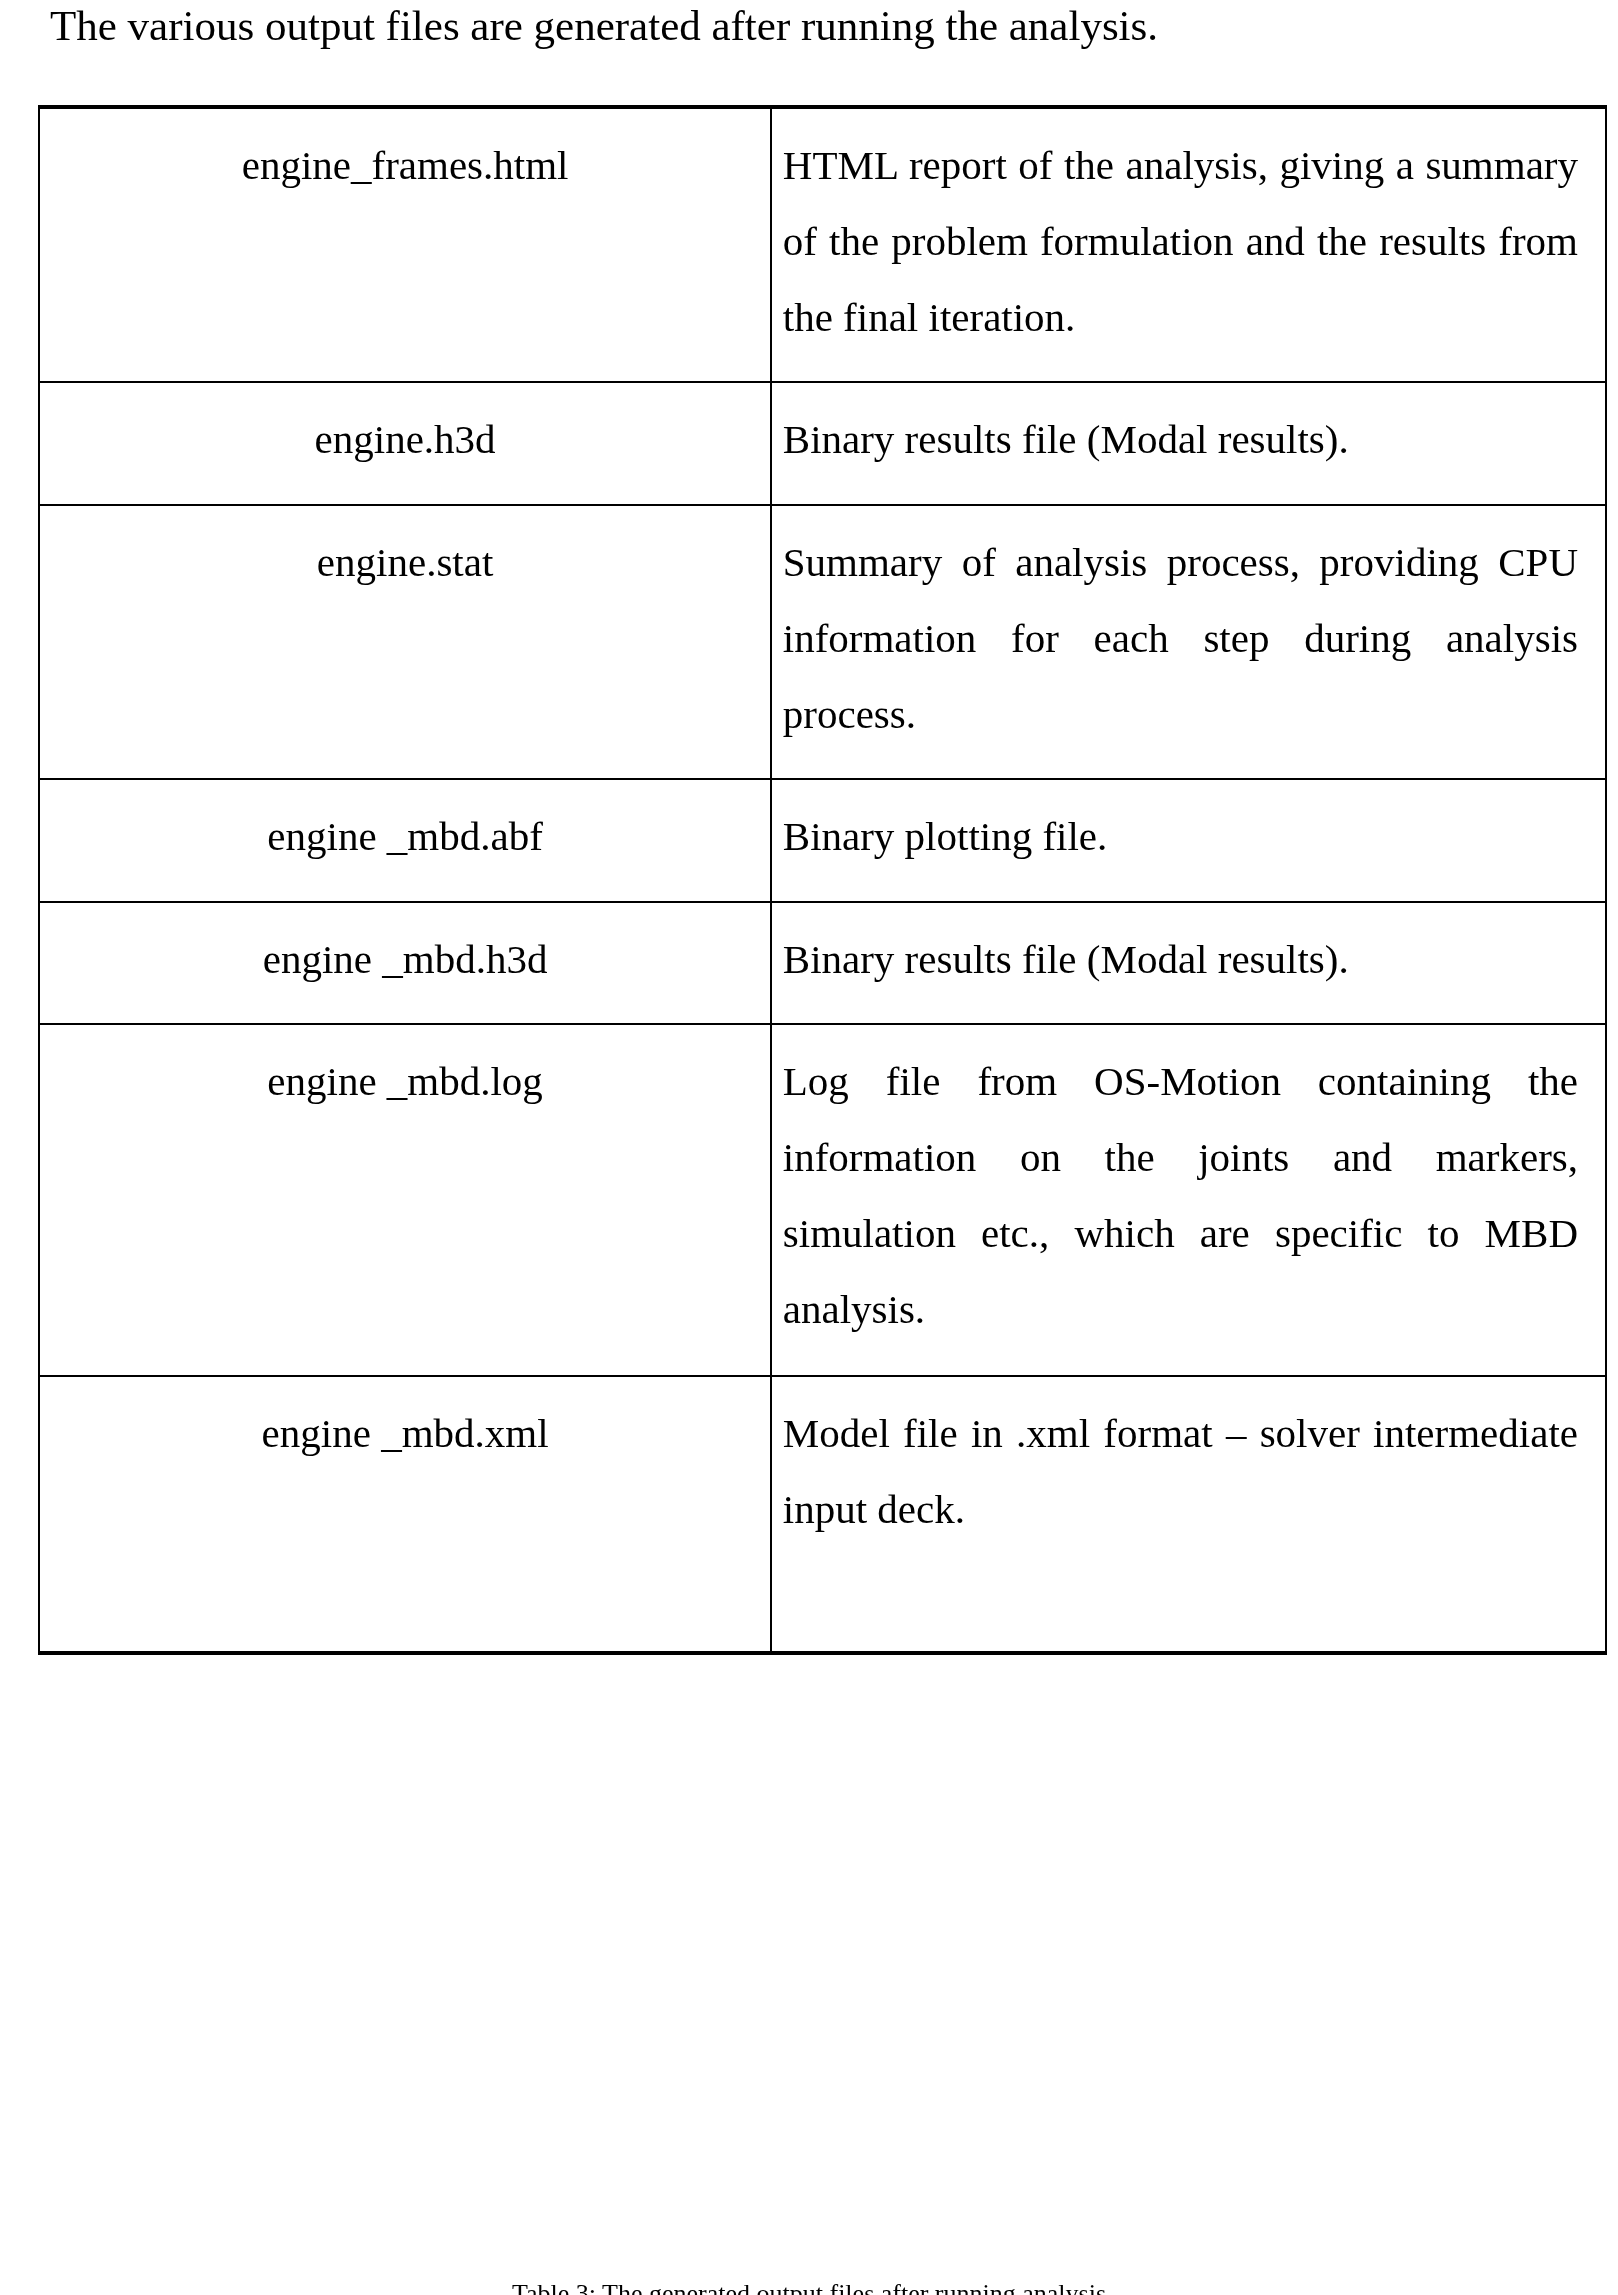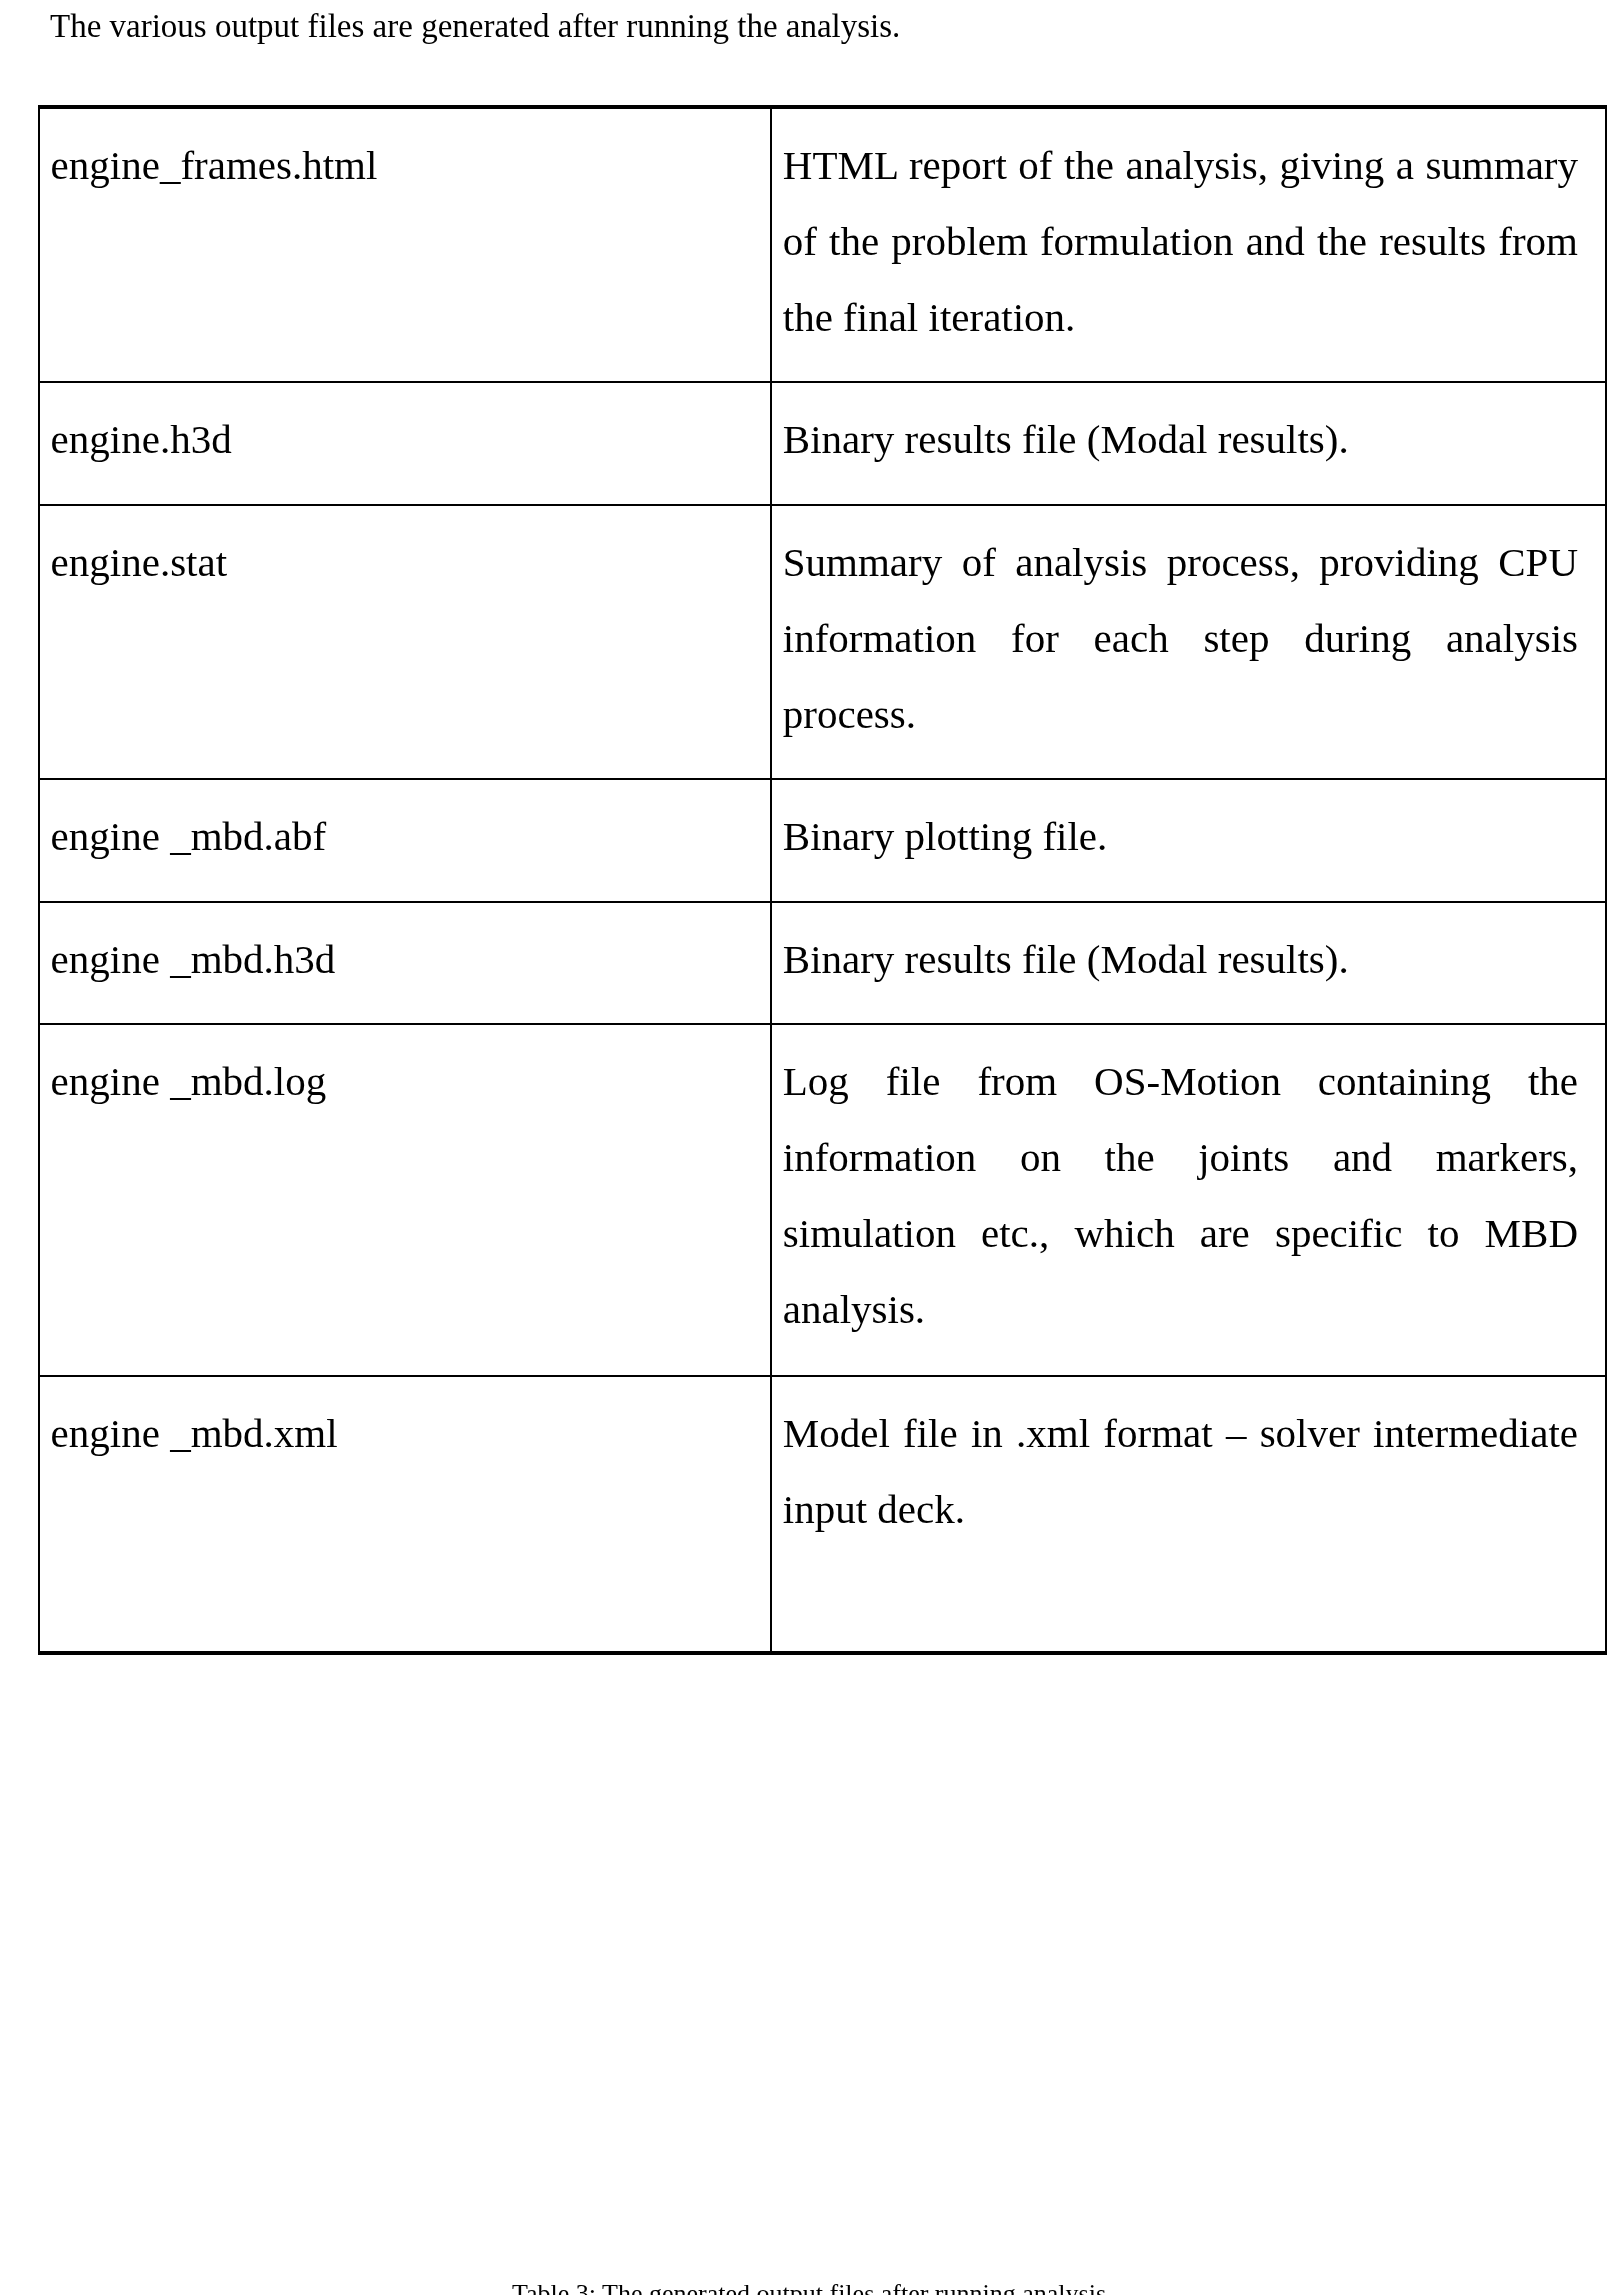--- a/index.html
+++ b/index.html
@@ -1,21 +1,21 @@
 <!DOCTYPE html>
 <html style="font-size:14px"><head>
 <meta charset="utf-8">
 <style>
   html, body { margin:0; padding:0; background:#ffffff; }
   body { width:1618px; height:2295px; position:relative; overflow:hidden;
          font-family:"Liberation Serif", "DejaVu Serif", serif; color:#000; }
-  .intro { position:absolute; left:50px; top:5.3px; font-size:33px; line-height:42px; white-space:nowrap; }
+  .intro { position:absolute; left:50px; top:5.3px; font-size:43px; line-height:42px; white-space:nowrap; }
   .tbl { position:absolute; left:38px; top:105px; width:1569px; border-collapse:collapse; table-layout:fixed; }
   .tbl td { border:2.6px solid #000; vertical-align:top; font-size:41px; line-height:76px; padding:0 10.6px; }
-  .tbl td.name { width:709px; padding-left:10.6px; padding-top:17.6px; }
+  .tbl td.name { width:709px; padding-left:10.6px; padding-top:17.6px;text-align:center; }
   .tbl td.desc { text-align:justify; text-align-last:left; padding-top:17.6px; padding-right:27px; }
   .tbl tr:first-child td { border-top-width:4.4px; }
   .tbl tr:last-child td { border-bottom-width:4.4px; }
   .caption { position:absolute; left:0; width:1618px; top:2276px; text-align:center; font-size:26px; line-height:35px; white-space:nowrap; }
 </style>
 </head>
 <body>
 
 <div class="intro">The various output files are generated after running the analysis.</div>
 

